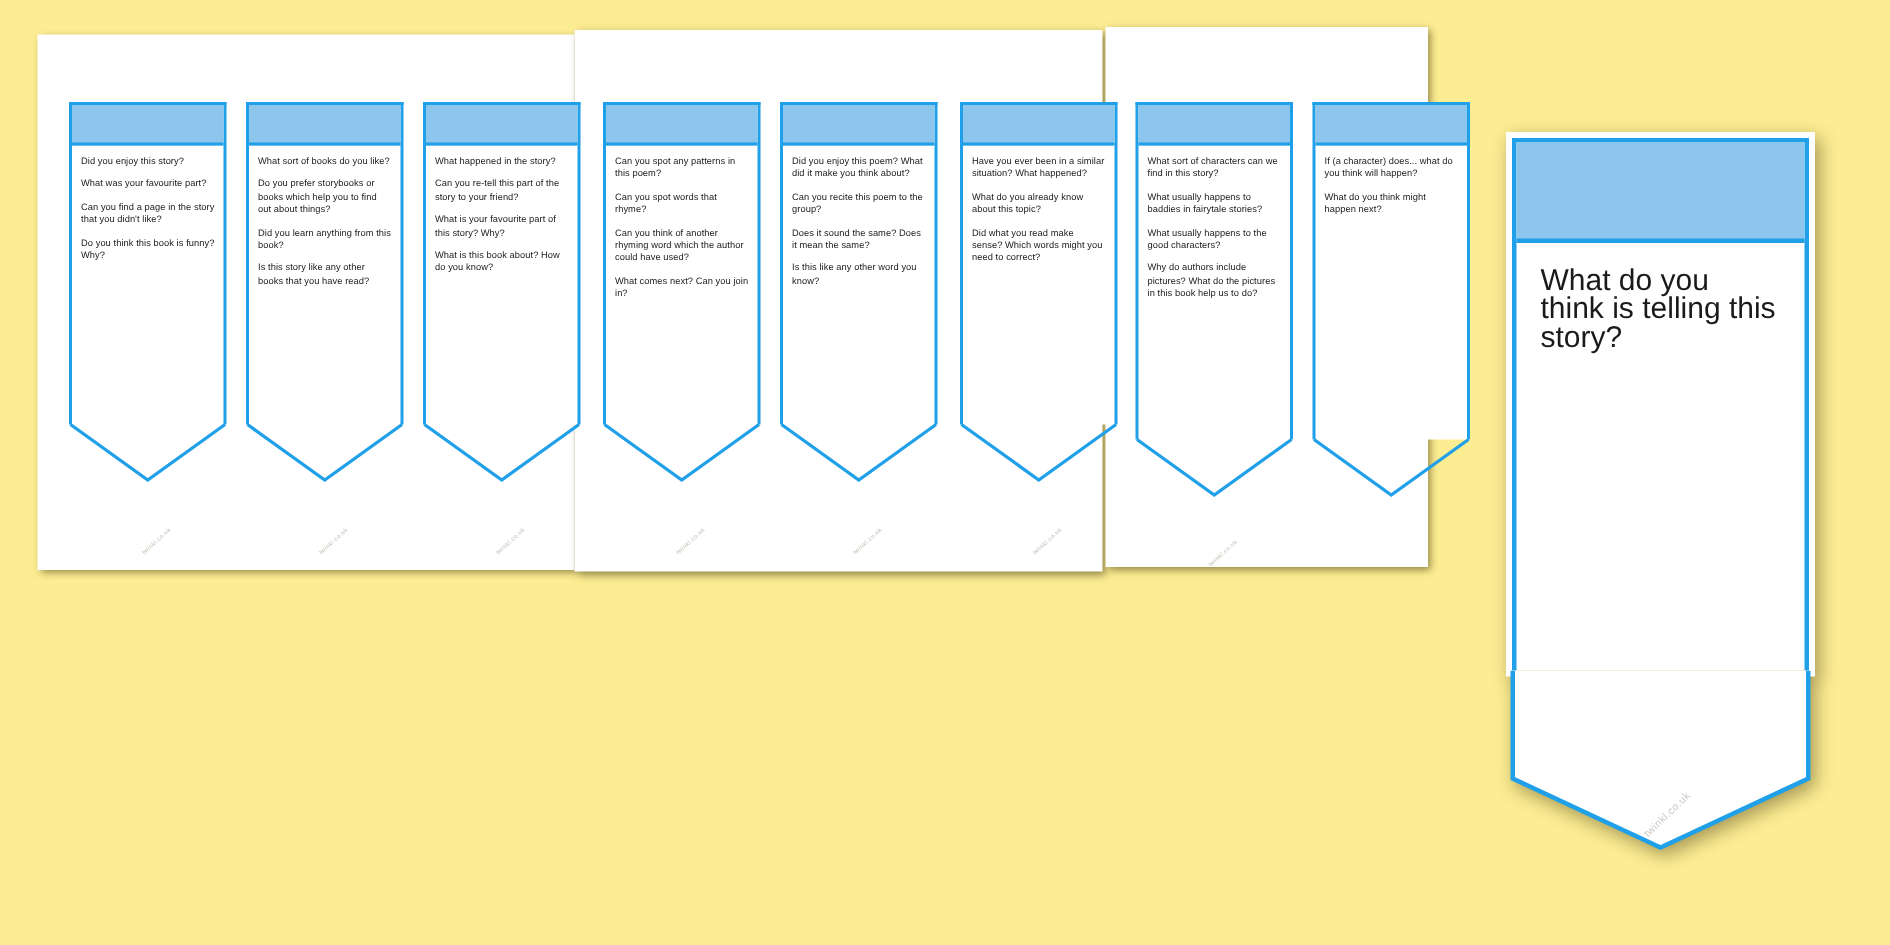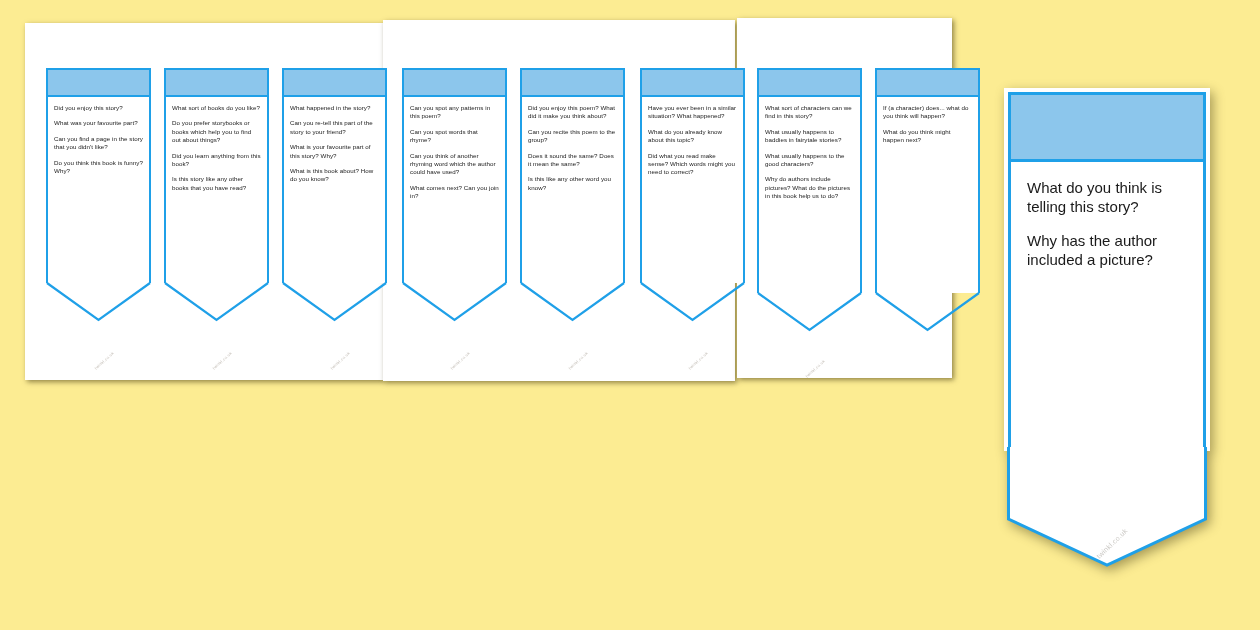--- a/index.html
+++ b/index.html
@@ -107,21 +107,21 @@
   .feature-header {
     box-sizing: border-box;
     height: 67px;
     background: #8cc6ec;
     border-bottom: 3px solid #1fa0e8;
   }
   .feature-text {
     padding: 16px 16px 0 16px;
   }
   .feature .bm-q {
-    font-size: 15px;
+    font-size: 20px;
     line-height: 19px;
     margin: 0 0 15px 0;
   }
   .feature-point {
     position: absolute;
     left: 0;
     top: 359px;
     width: 206px;
     height: 120px;
   }
@@ -272,21 +272,20 @@
     </svg>
   </div>
 
   <div class="feature">
     <div class="feature-inner">
       <div class="feature-card">
         <div class="feature-frame">
           <div class="feature-header"></div>
           <div class="feature-text">
             <p class="bm-q">What do you think is telling this story?</p>
-            <p class="bm-q">Why has the author included a picture?</p>
           </div>
         </div>
       </div>
       <svg class="feature-point" viewBox="0 0 206 120" preserveAspectRatio="none">
         <polygon points="4,0 4,72 103,118 202,72 202,0" fill="#ffffff"></polygon>
         <polyline points="4.5,0 4.5,72 103,118 201.5,72 201.5,0" fill="none" stroke="#1fa0e8" stroke-width="3"></polyline>
       </svg>
       <div class="watermark" style="left:88px; top:452px; transform:rotate(-44deg);">twinkl.co.uk</div>
     </div>
   </div>

